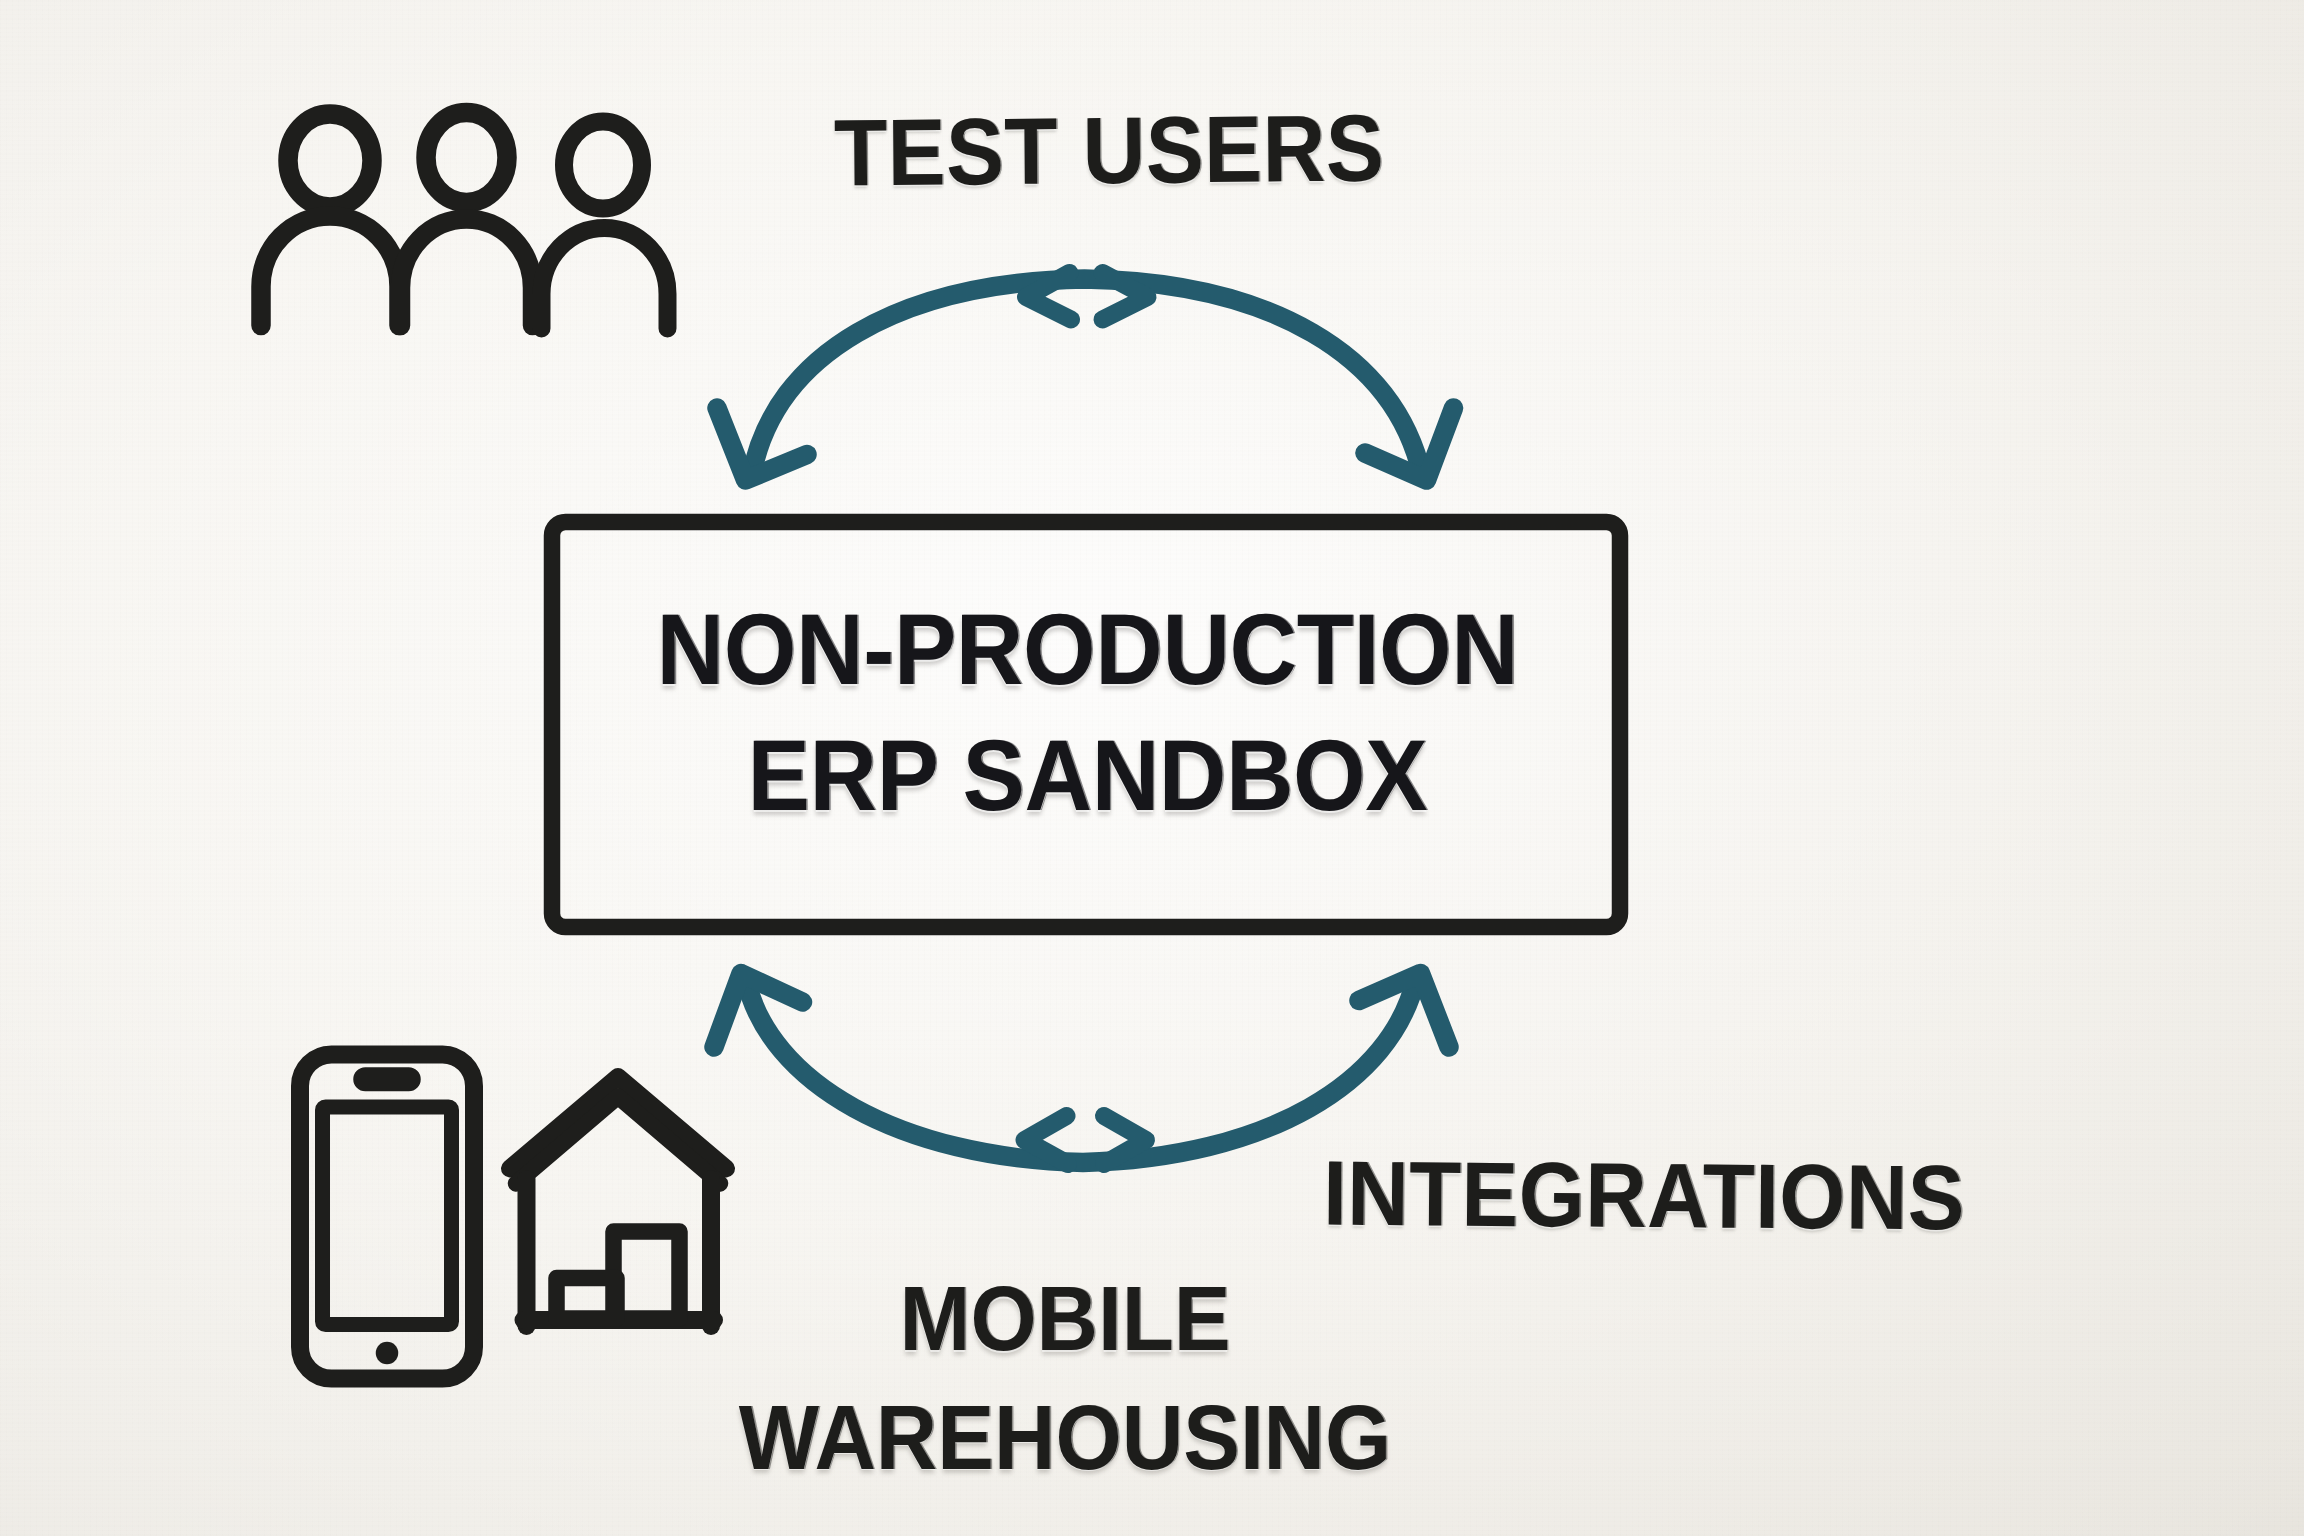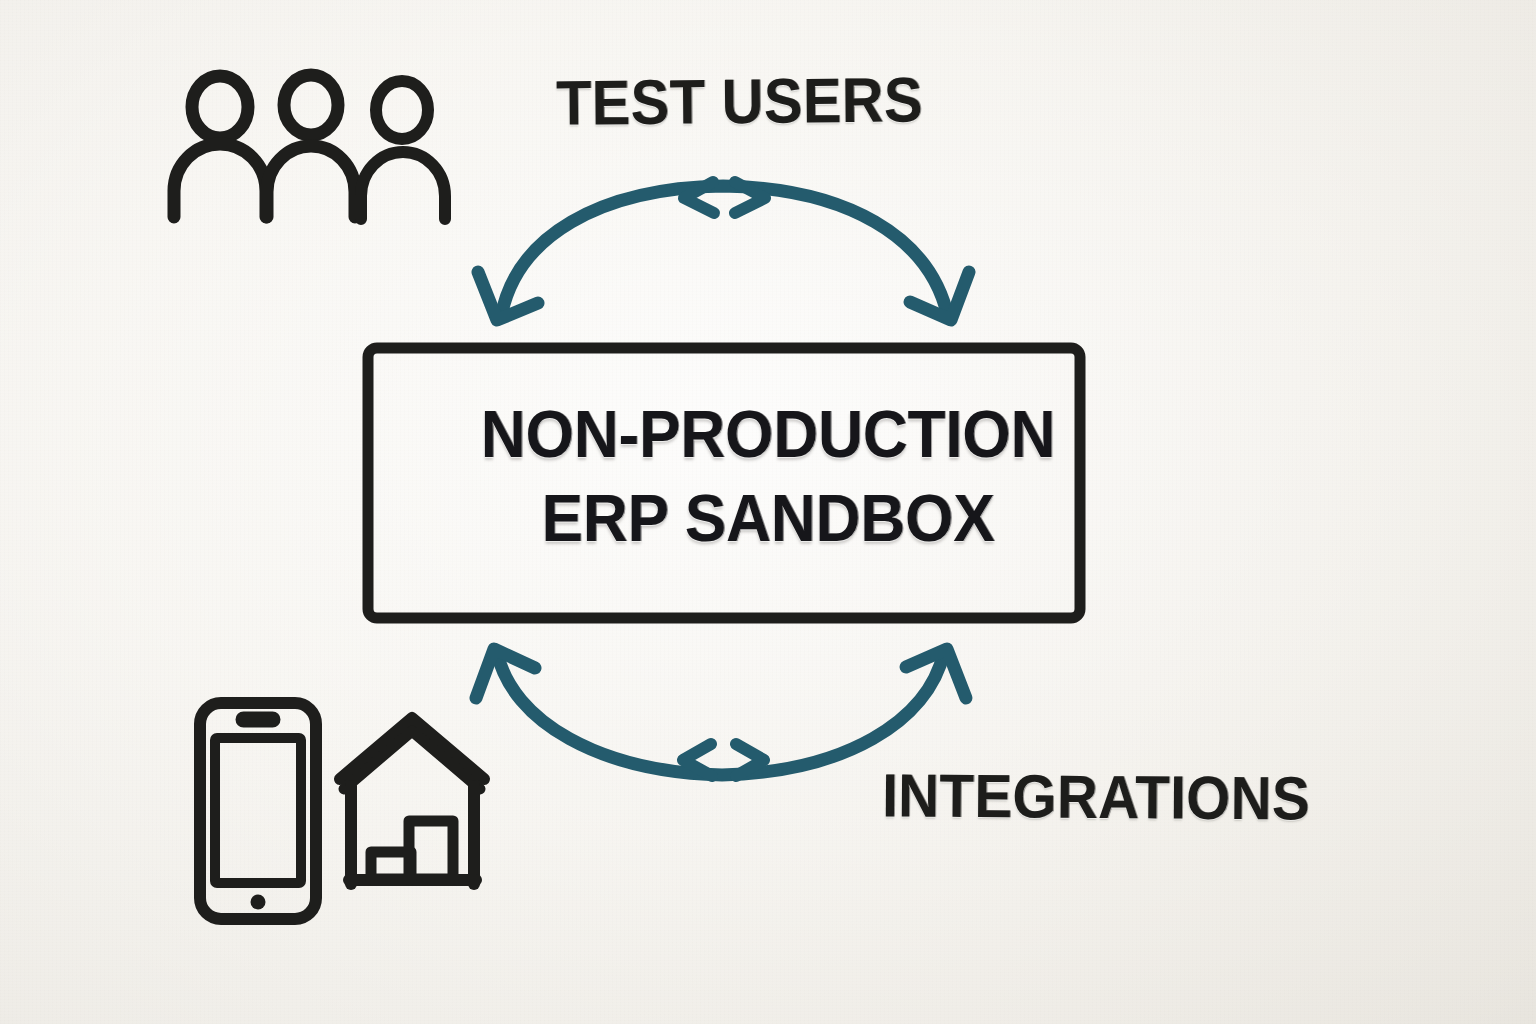--- a/index.html
+++ b/index.html
@@ -77,21 +77,20 @@
     color: #16161a;
     font-family: "Liberation Sans", sans-serif;
     font-weight: 700;
     font-size: 67px;
     line-height: 1.26;
     letter-spacing: -0.004em;
     text-shadow:
       0 1px 0 rgba(255,255,255,0.6),
       0 3px 3px rgba(115,113,108,0.33),
       1px 0 0 rgba(22,22,26,0.5);
-    padding-left: 43px;
   }
   #box-title .tline {
     display: block;
     transform: scaleX(0.93);
   }
 
   #label-integrations {
     left: 866px;
     top: 766px;
     font-size: 61px;
@@ -232,16 +231,20 @@
 
     <div class="marker-text" id="label-test-users">TEST USERS</div>
 
     <div id="box-title">
       <span class="tline">NON-PRODUCTION</span>
       <span class="tline">ERP SANDBOX</span>
     </div>
 
     <div class="marker-text" id="label-integrations">INTEGRATIONS</div>
 
+    <div id="label-mobile-warehousing">
+      <span class="tline">MOBILE</span>
+      <span class="tline">WAREHOUSING</span>
+    </div>
 
   </div>
 
 </div>
 
 </body></html>

